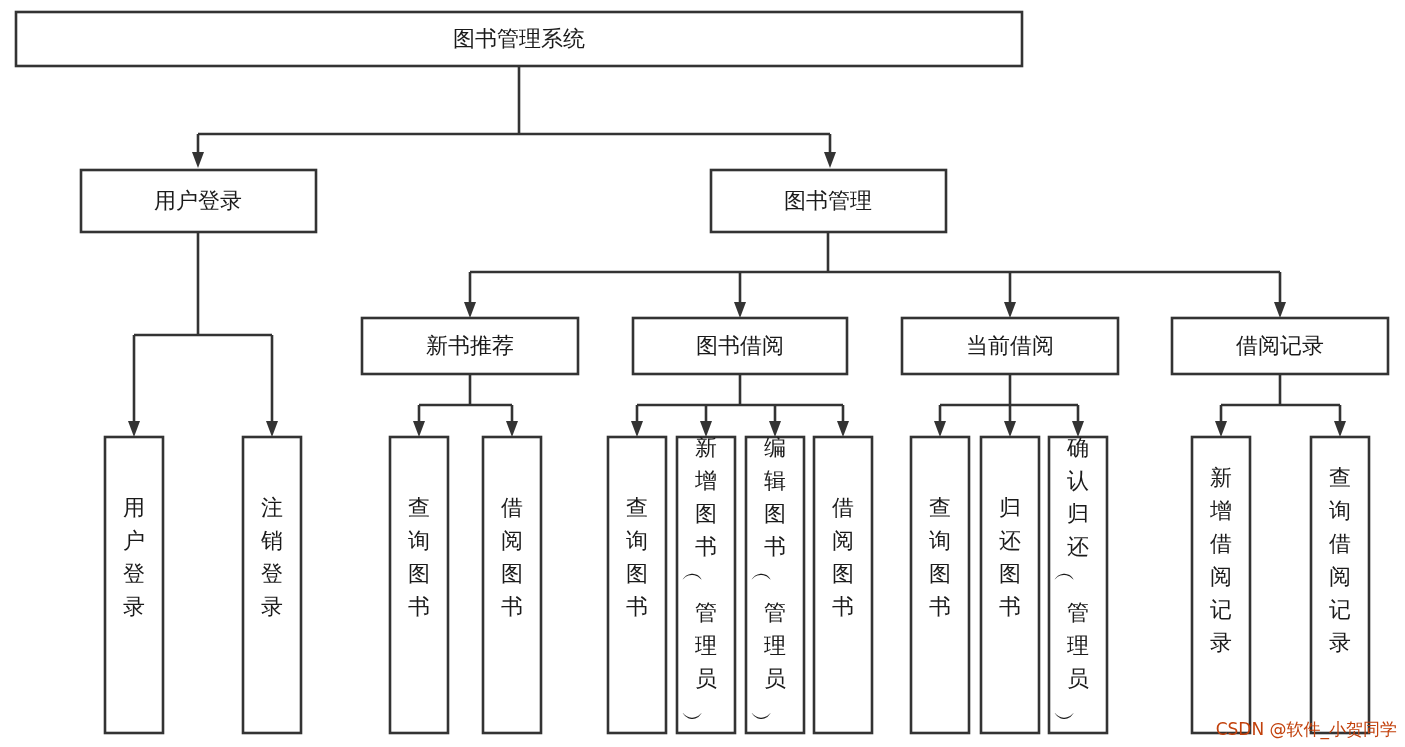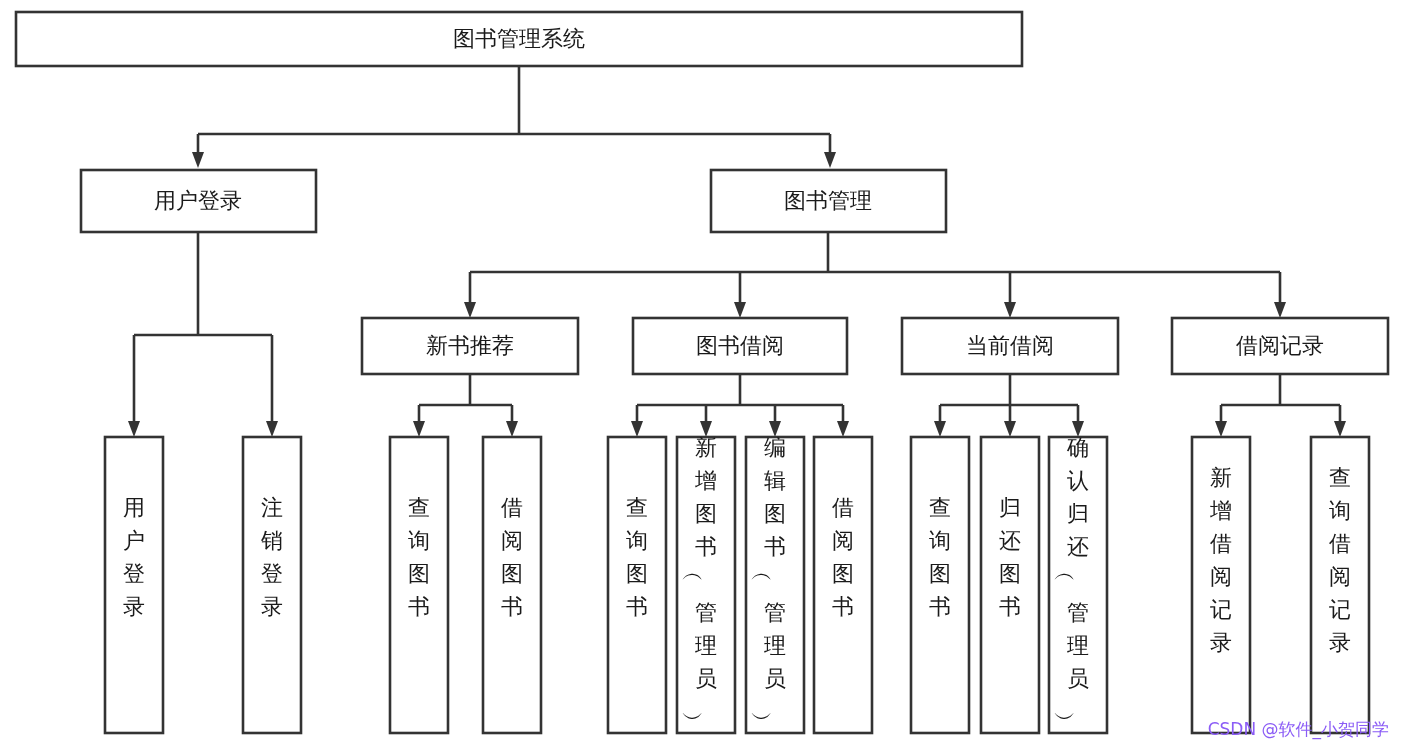--- a/index.html
+++ b/index.html
@@ -16,23 +16,23 @@
     font-family:"DejaVu Sans",sans-serif;
     font-size:22px;fill:#1a1a1a;
     text-anchor:middle;dominant-baseline:middle;
   }
   .vtext{
     font-family:"DejaVu Sans",sans-serif;
     font-size:22px;fill:#1a1a1a;
     text-anchor:middle;
   }
   .watermark{
-    position:absolute;right:16px;bottom:6px;
+    position:absolute;right:8px;bottom:6px;
     font-family:"DejaVu Sans",sans-serif;
-    font-size:17px;color:#8b5cf6;
+    font-size:17px;color:#c2410c;
     white-space:nowrap;user-select:none;
   }
 </style>
 </head>
 <body>
 
 <svg id="diagram" viewBox="0 0 1405 747" xmlns="http://www.w3.org/2000/svg">
 
   <defs>
     <marker id="arrow" viewBox="0 0 12 14" refX="6" refY="13" markerWidth="12" markerHeight="14" orient="auto-start-reverse" markerUnits="userSpaceOnUse">

